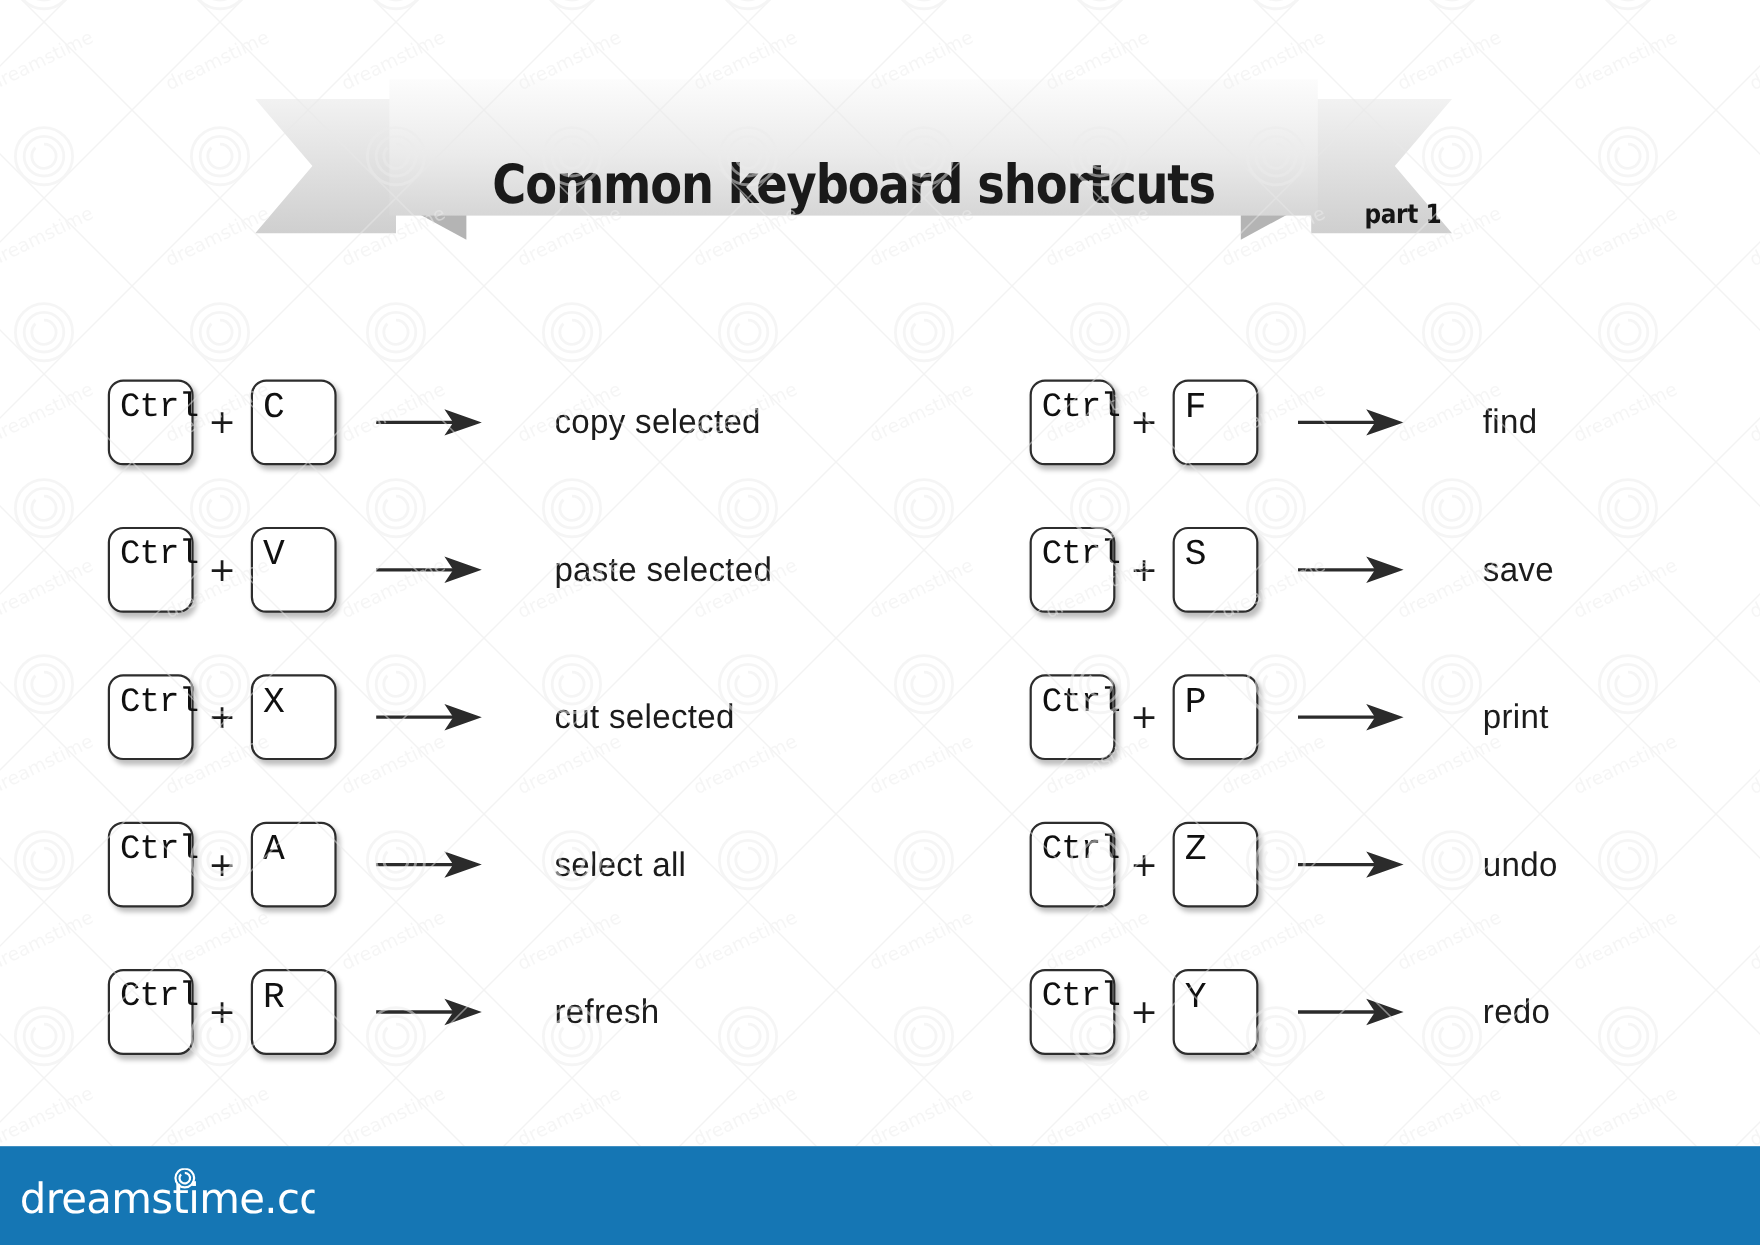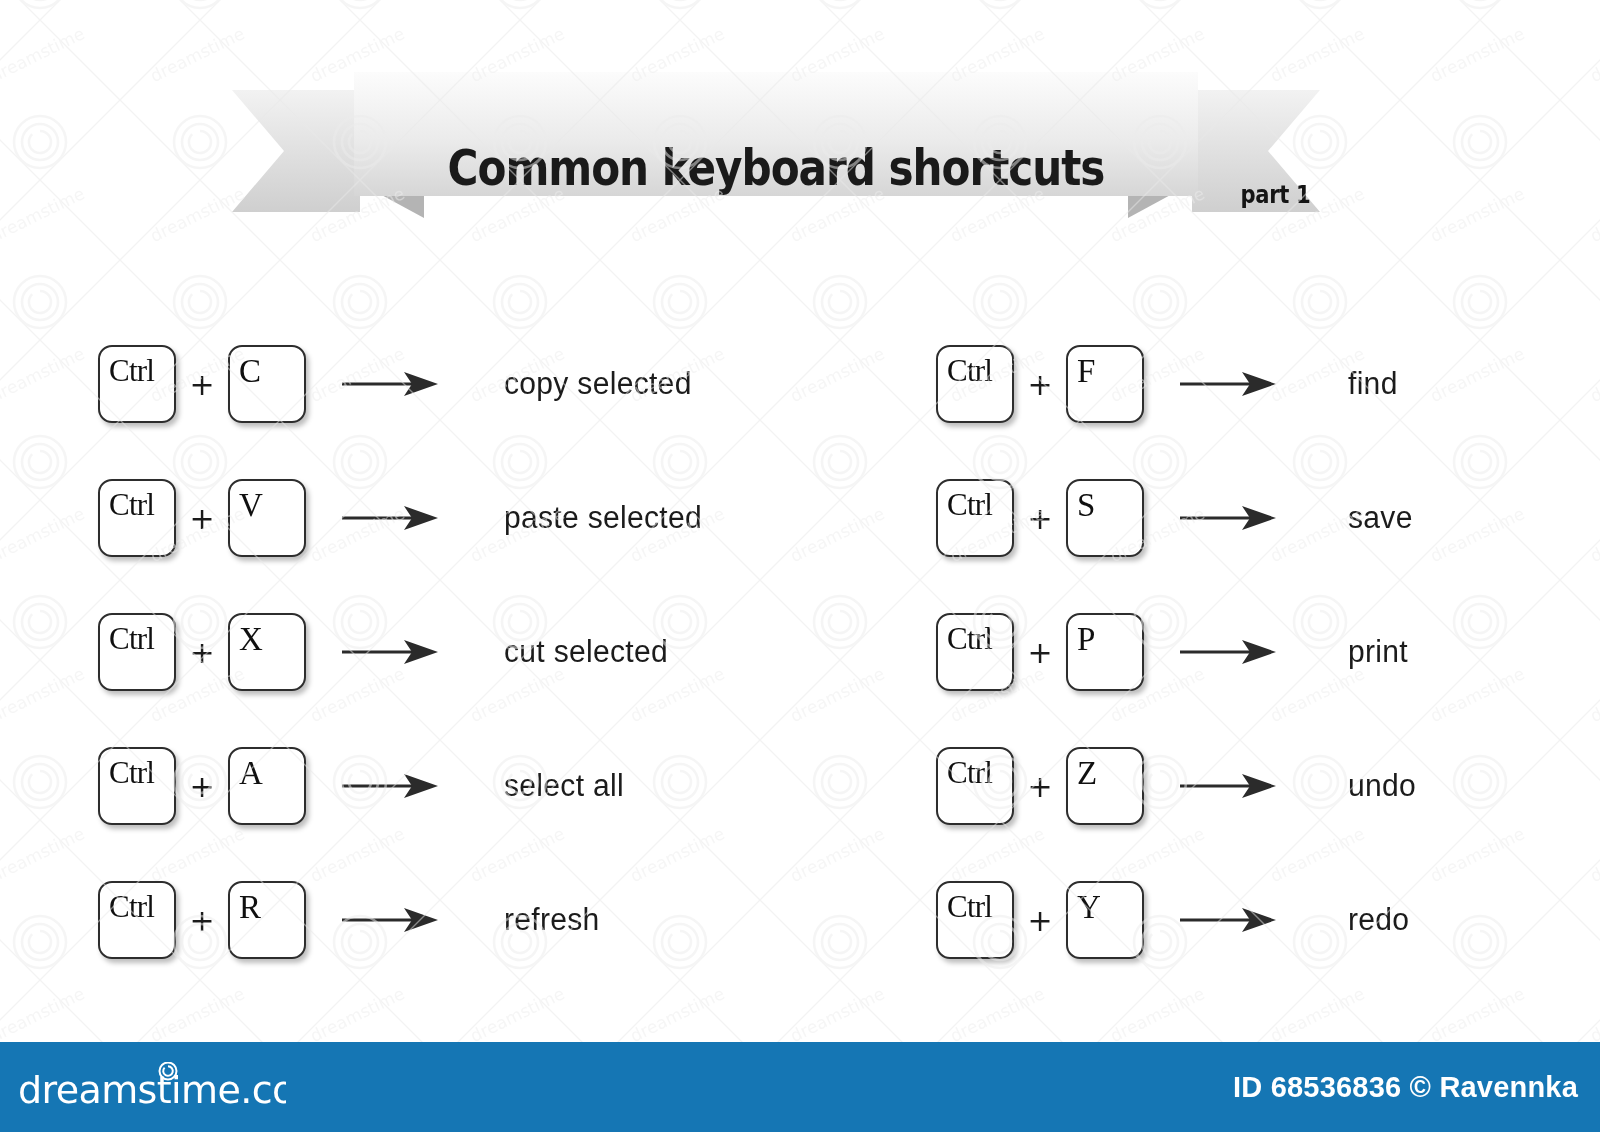--- a/index.html
+++ b/index.html
@@ -101,21 +101,21 @@
     border-radius: 14px;
     background: #ffffff;
     box-sizing: border-box;
     box-shadow: 3px 4px 5px rgba(0,0,0,0.26);
     flex: 0 0 auto;
   }
   .key .cap {
     position: absolute;
     left: 9px;
     top: 4px;
-    font-family: Liberation Serif, serif;
+    font-family: Liberation Mono, monospace;
     font-size: 33px;
     line-height: 40px;
     color: #101010;
     letter-spacing: -0.5px;
     white-space: nowrap;
   }
   .key.ctrl .cap {
     font-size: 31px;
     letter-spacing: -0.8px;
   }
@@ -504,14 +504,13 @@
 <div class="footer">
   <div class="ds-logo">
     <svg width="268" height="50" viewBox="0 0 268 50" xmlns="http://www.w3.org/2000/svg">
       <g>
         <circle cx="150" cy="9" r="8.5" fill="none" stroke="#ffffff" stroke-width="2"></circle>
         <path d="M150 4.2 a4.8 4.8 0 1 1 -3.4 1.4" fill="none" stroke="#ffffff" stroke-width="2"></path>
       </g>
       <text x="0" y="41" font-family="DejaVu Sans, sans-serif" font-size="38" fill="#ffffff" letter-spacing="-0.6">dreamstime.com</text>
     </svg>
   </div>
-  <div class="footer-id">ID 68536836 © Ravennka</div>
 </div>
 
 </body></html>

